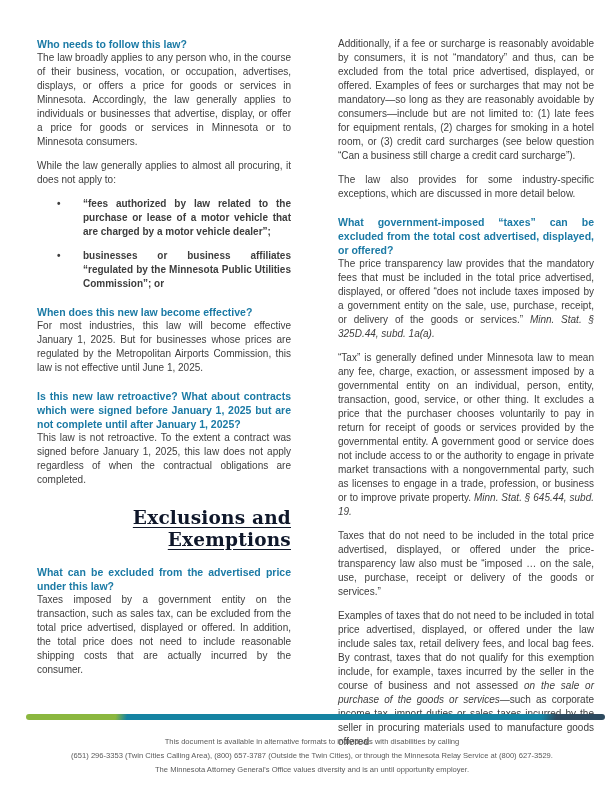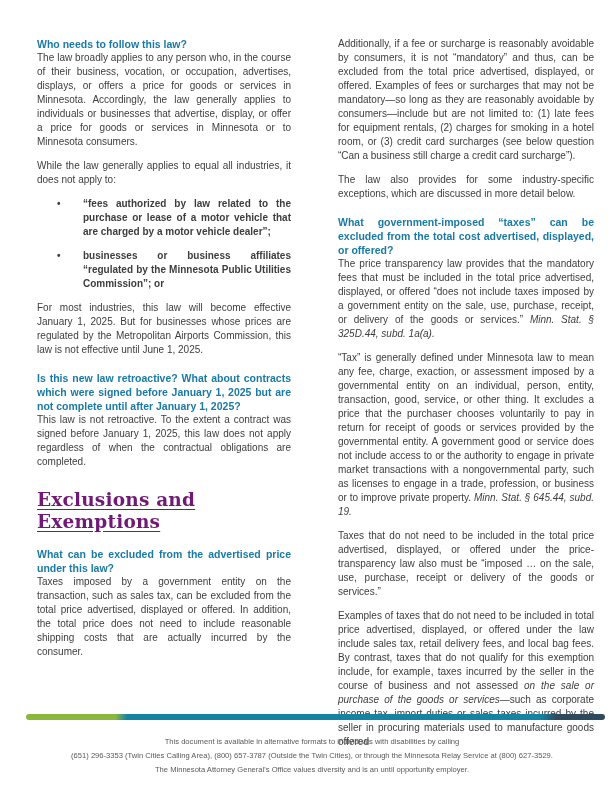--- a/index.html
+++ b/index.html
@@ -19,24 +19,24 @@
     margin:14px 0 0 0;
     font-size:10.5px;line-height:14px;
     font-weight:bold;color:#1b7aa5;
     text-align:justify;
   }
   .q-head.first{margin-top:0;}
   .section-head{
     margin:20px 0 12px 0;
     font-family:"DejaVu Serif", serif;
     font-size:18.5px;line-height:22px;
-    font-weight:bold;color:#701a75;
+    font-weight:bold;color:#0f172a;
     text-decoration:underline;
     text-underline-offset:3px;
-    text-align:left;
+    text-align:right;
     letter-spacing:0.2px;
   }
   ul.bullets{margin:0 0 10px 0;padding:0;list-style:none;}
   ul.bullets li{
     position:relative;
     margin:0 0 10px 0;
     padding-left:46px;
     font-weight:bold;
   }
   ul.bullets li::before{
@@ -62,27 +62,28 @@
   }
 </style>
 </head>
 <body>
 
 <div class="page">
 
   <div class="col col-left">
     <div class="q-head first">Who needs to follow this law?</div>
     <p class="para">The law broadly applies to any person who, in the course of their business, vocation, or occupation, advertises, displays, or offers a price for goods or services in Minnesota. Accordingly, the law generally applies to individuals or businesses that advertise, display, or offer a price for goods or services in Minnesota or to Minnesota consumers.</p>
-    <p class="para">While the law generally applies to equal all industries, it does not apply to:</p>
+    <p class="para">While the law generally applies to almost all procuring, it does not apply to:</p>
 
     <ul class="bullets">
       <li>“fees authorized by law related to the purchase or lease of a motor vehicle that are charged by a motor vehicle dealer”;</li>
       <li>businesses or business affiliates “regulated by the Minnesota Public Utilities Commission”; or</li>
     </ul>
 
+    <div class="q-head">When does this new law become effective?</div>
     <p class="para">For most industries, this law will become effective January 1, 2025. But for businesses whose prices are regulated by the Metropolitan Airports Commission, this law is not effective until June 1, 2025.</p>
 
     <div class="q-head">Is this new law retroactive? What about contracts which were signed before January 1, 2025 but are not complete until after January 1, 2025?</div>
     <p class="para">This law is not retroactive. To the extent a contract was signed before January 1, 2025, this law does not apply regardless of when the contractual obligations are completed.</p>
 
     <div class="section-head">Exclusions and Exemptions</div>
 
     <div class="q-head">What can be excluded from the advertised price under this law?</div>
     <p class="para">Taxes imposed by a government entity on the transaction, such as sales tax, can be excluded from the total price advertised, displayed or offered. In addition, the total price does not need to include reasonable shipping costs that are actually incurred by the consumer.</p>
   </div>

